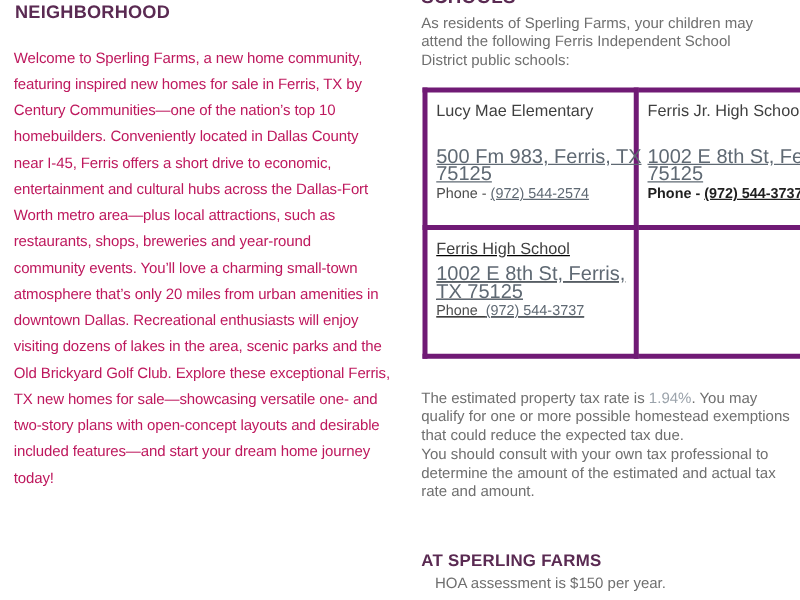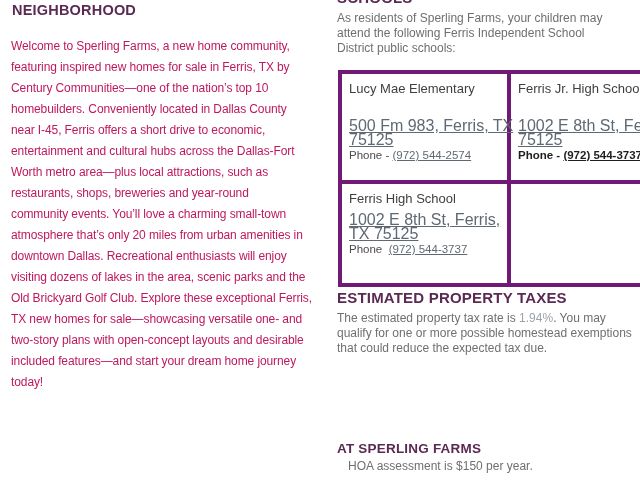--- a/index.html
+++ b/index.html
@@ -27,21 +27,21 @@
   table.schools{
     position:absolute;left:338px;top:70px;border-collapse:collapse;
     table-layout:fixed;width:297px;
   }
   table.schools td{
     border:4px solid #701a75;vertical-align:top;padding:7px 6px 4px 7px;
     background:#fff;
   }
   td.c1{width:152px;height:95px;}
   td.c2{width:145px;}
-  tr.r2 td{height:88px;}
+  tr.r2 td{height:88px;text-decoration:underline;}
   .school-name{font-size:13px;color:#3f3f3f;line-height:16px;}
   .addr{
     display:block;font-size:16px;line-height:14px;color:#5f6973;
     text-decoration:underline;white-space:pre;cursor:pointer;
   }
   .gap-big{margin-top:22px;}
   .gap-small{margin-top:6px;}
   .phone-line{font-size:11.5px;line-height:14px;color:#4d4d4d;margin-top:1px;white-space:pre;}
   .phone-line a{color:#5f6973;text-decoration:underline;cursor:pointer;}
   .phone-line.bold,.phone-line.bold a{font-weight:bold;color:#1f1f1f;}
@@ -109,21 +109,22 @@
         <div class="school-name">Ferris High School</div>
         <a class="addr gap-small">1002 E 8th St, Ferris,
 TX 75125</a>
         <div class="phone-line"><span>Phone  </span><a>(972) 544-3737</a></div>
       </td>
       <td class="c2"></td>
     </tr>
   </tbody>
     </table>
 
-  <div class="h-purple tax-heading">ESTIMATED PROPERTY TAXES</div>
   <div class="tax-body"><span>The estimated property tax rate is </span><span class="tax-rate">1.94%</span><span>. You may
 qualify for one or more possible homestead exemptions
-that could reduce the expected tax due.</span></div>
+that could reduce the expected tax due.</span><span class="tax-note">You should consult with your own tax professional to
+determine the amount of the estimated and actual tax
+rate and amount.</span></div>
 
   <div class="h-purple hoa-heading2">AT SPERLING FARMS</div>
   <div class="hoa-body">HOA assessment is $150 per year.</div>
 
 </div>
 
 </body></html>

